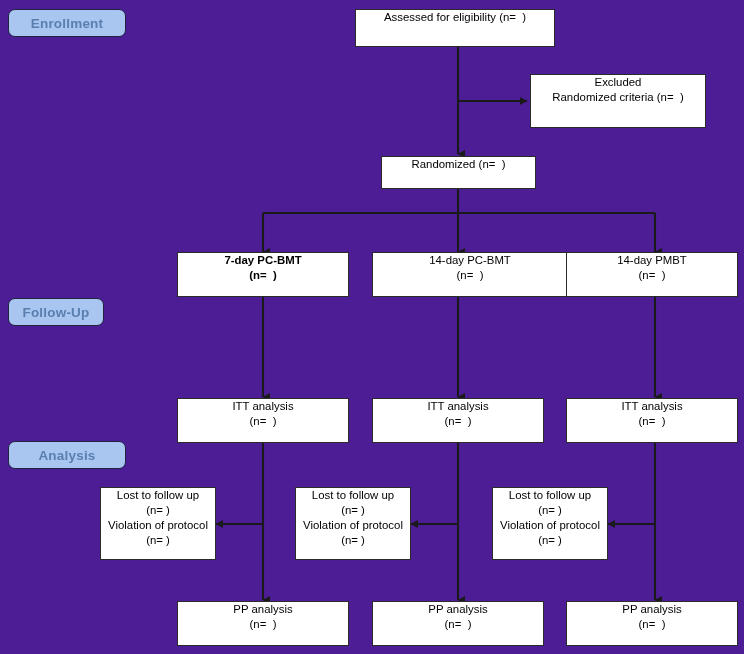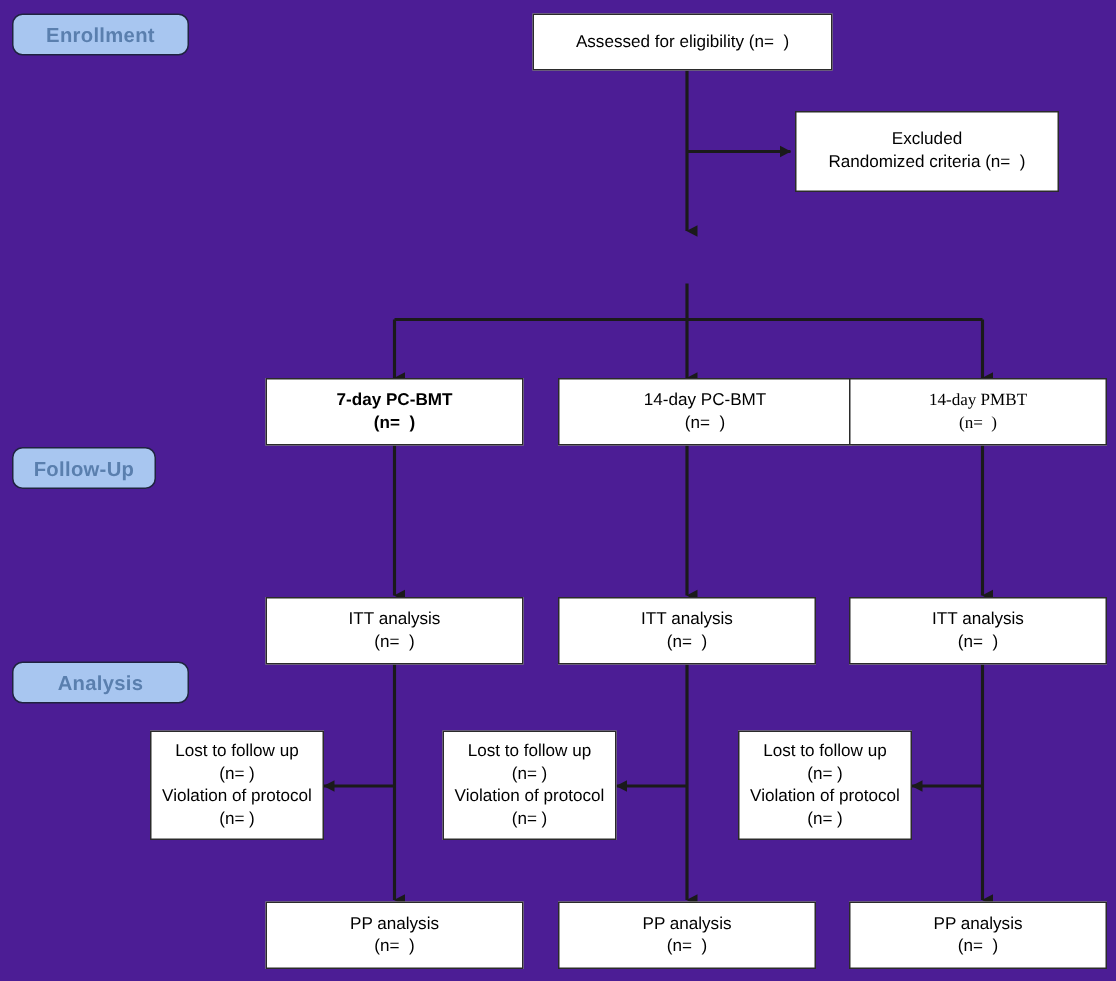--- a/index.html
+++ b/index.html
@@ -42,21 +42,21 @@
     position: absolute;
     box-sizing: border-box;
     background: #ffffff;
     border: 1.7px solid #2b2b2b;
     color: #000000;
     font-size: 11.4px;
     line-height: 15px;
     display: flex;
     flex-direction: column;
     align-items: center;
-    justify-content: center;
+    justify-content: flex-start;
     text-align: center;
     z-index: 2;
   }
   .node .ln {
     display: block;
     white-space: pre;
   }
 </style>
 </head>
 <body>
@@ -108,30 +108,33 @@
 
   <div class="node" style="left:355px; top:9px; width:200px; height:38px;">
     <span class="ln">Assessed for eligibility (n=  )</span>
   </div>
 
   <div class="node" style="left:530px; top:74px; width:176px; height:54px;">
     <span class="ln">Excluded</span>
     <span class="ln">Randomized criteria (n=  )</span>
   </div>
 
+  <div class="node" style="left:381px; top:156px; width:155px; height:33px;">
+    <span class="ln">Randomized (n=  )</span>
+  </div>
 
   <div class="node" style="left:177px; top:252px; width:172px; height:45px;font-weight:bold;">
     <span class="ln">7-day PC-BMT</span>
     <span class="ln">(n=  )</span>
   </div>
   <div class="node" style="left:372px; top:252px; width:196px; height:45px;">
     <span class="ln">14-day PC-BMT</span>
     <span class="ln">(n=  )</span>
   </div>
-  <div class="node" style="left:566px; top:252px; width:172px; height:45px;font-family:Liberation Serif, serif;">
+  <div class="node" style="left:566px; top:252px; width:172px; height:45px;">
     <span class="ln">14-day PMBT</span>
     <span class="ln">(n=  )</span>
   </div>
 
   <div class="node" style="left:177px; top:398px; width:172px; height:45px;">
     <span class="ln">ITT analysis</span>
     <span class="ln">(n=  )</span>
   </div>
   <div class="node" style="left:372px; top:398px; width:172px; height:45px;">
     <span class="ln">ITT analysis</span>

